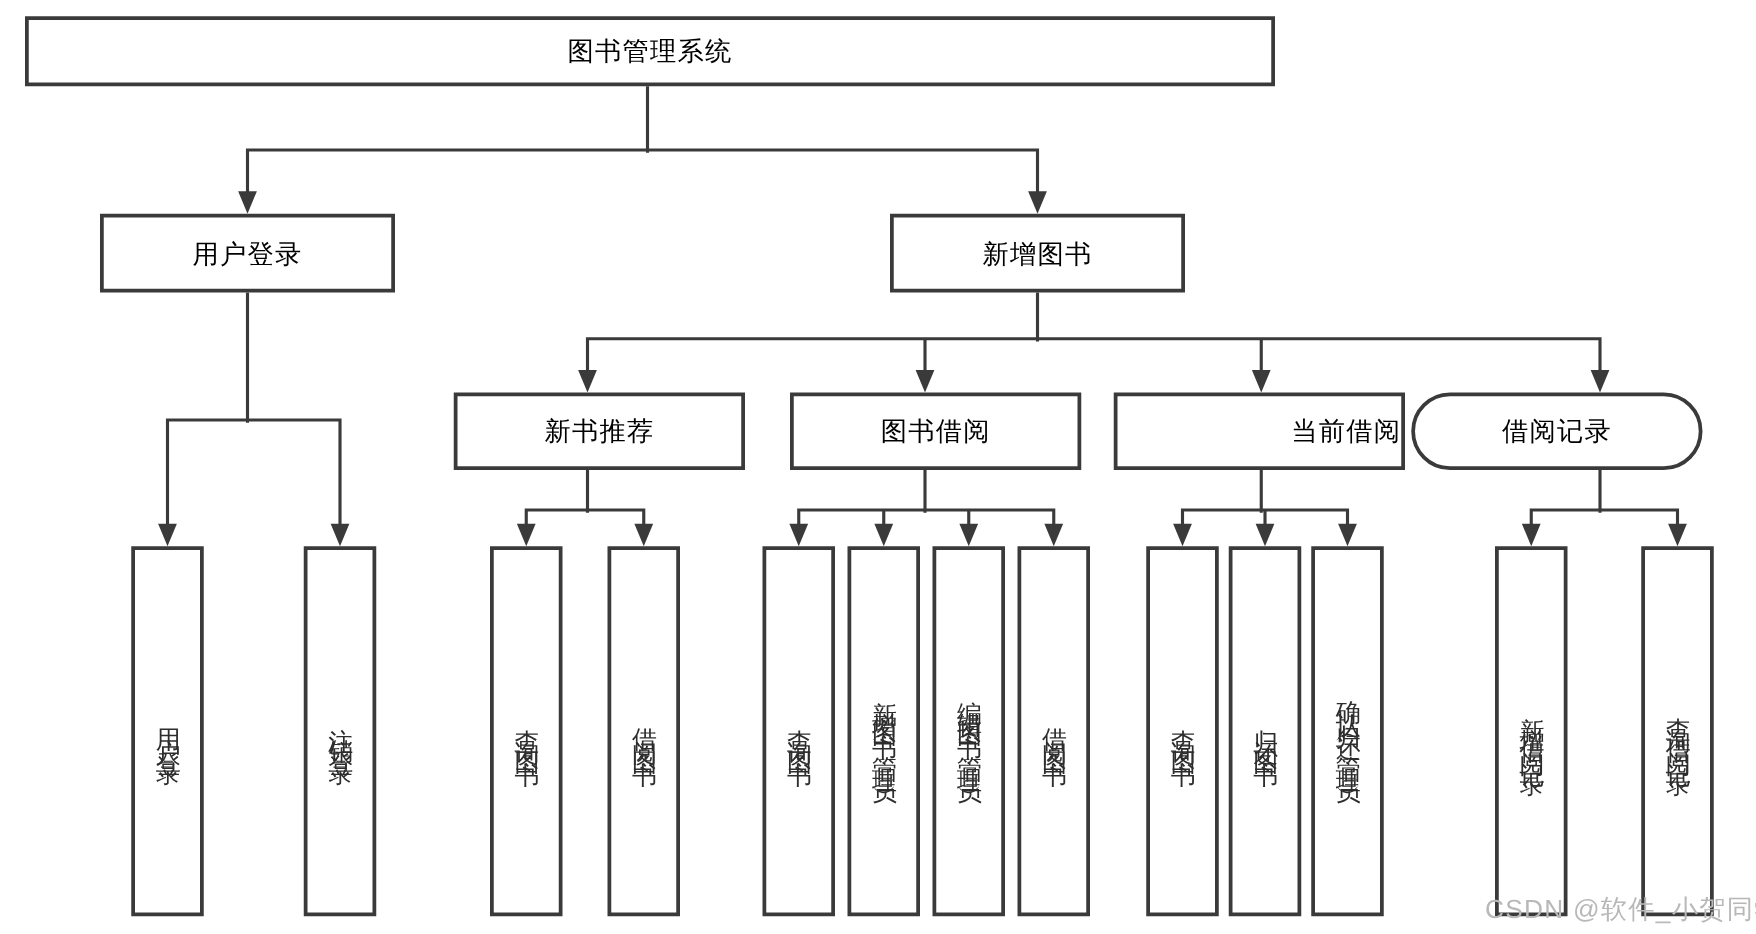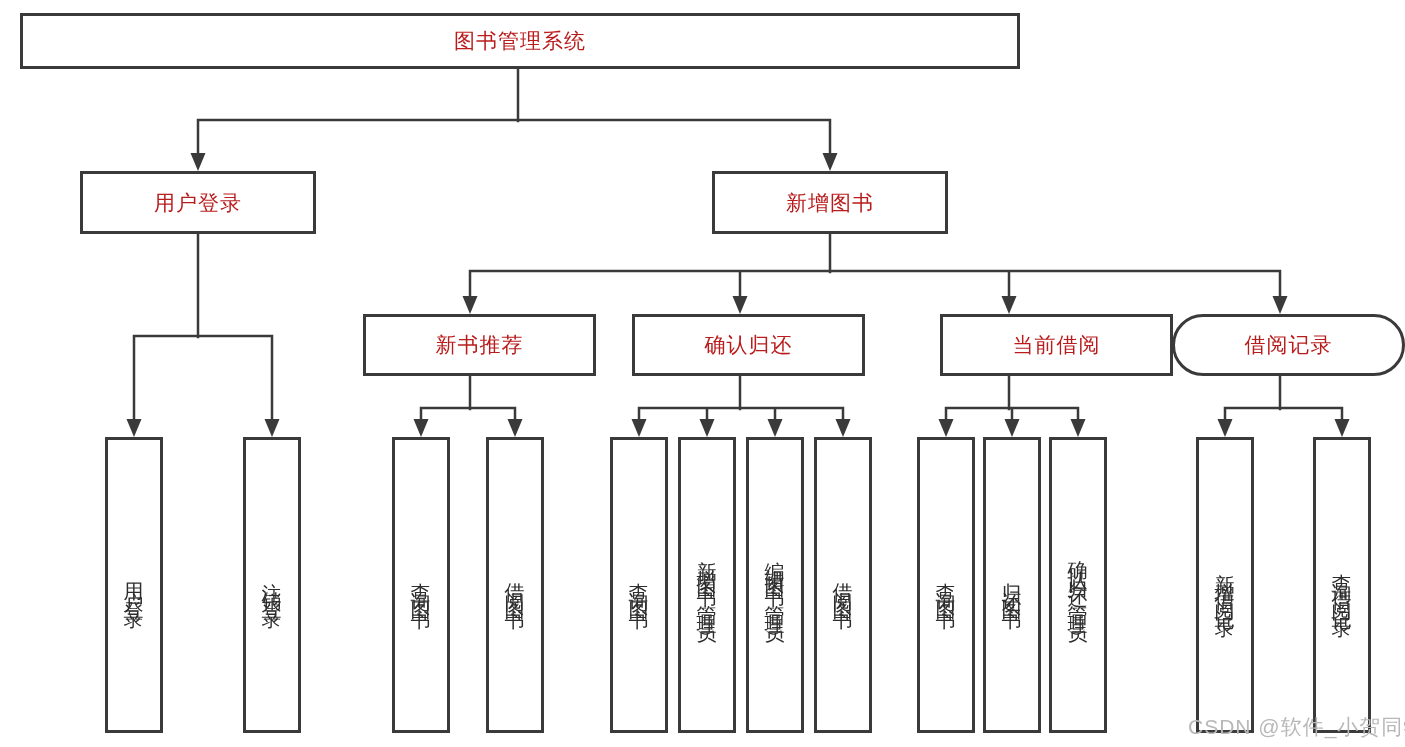--- a/index.html
+++ b/index.html
@@ -25,21 +25,21 @@
     position: absolute;
     background: #ffffff;
     border: 3px solid #3a3a3a;
     display: flex;
     align-items: center;
     justify-content: center;
   }
 
   .hlabel {
     font-size: 21px;
-    color: #b91c1c;
+    color: #000000;
     letter-spacing: 1px;
     white-space: nowrap;
   }
 
   .vlabel {
     writing-mode: vertical-rl;
     font-size: 20px;
     color: #2d2d2d;
     letter-spacing: 9px;
     line-height: 1;
@@ -107,26 +107,26 @@
     <span class="hlabel">用户登录</span>
   </div>
   <div class="box l2-box" style="left:712px;">
     <span class="hlabel">新增图书</span>
   </div>
 
   <div class="box l3-box" style="left:363px;">
     <span class="hlabel">新书推荐</span>
   </div>
   <div class="box l3-box" style="left:632px;">
-    <span class="hlabel">确认归还</span>
+    <span class="hlabel">图书借阅</span>
   </div>
-  <div class="box l3-box" style="left:940px;">
+  <div class="box l3-box" style="left:891px;justify-content:flex-end;">
     <span class="hlabel">当前借阅</span>
   </div>
-  <div class="box l3-box" style="left:1172px;border-radius:31px;">
+  <div class="box l3-box" style="left:1129px;border-radius:31px;">
     <span class="hlabel">借阅记录</span>
   </div>
 
   <div class="box leaf-box" style="left:105px;">
     <span class="vlabel">用户登录</span>
   </div>
   <div class="box leaf-box" style="left:243px;">
     <span class="vlabel">注销登录</span>
   </div>
 

